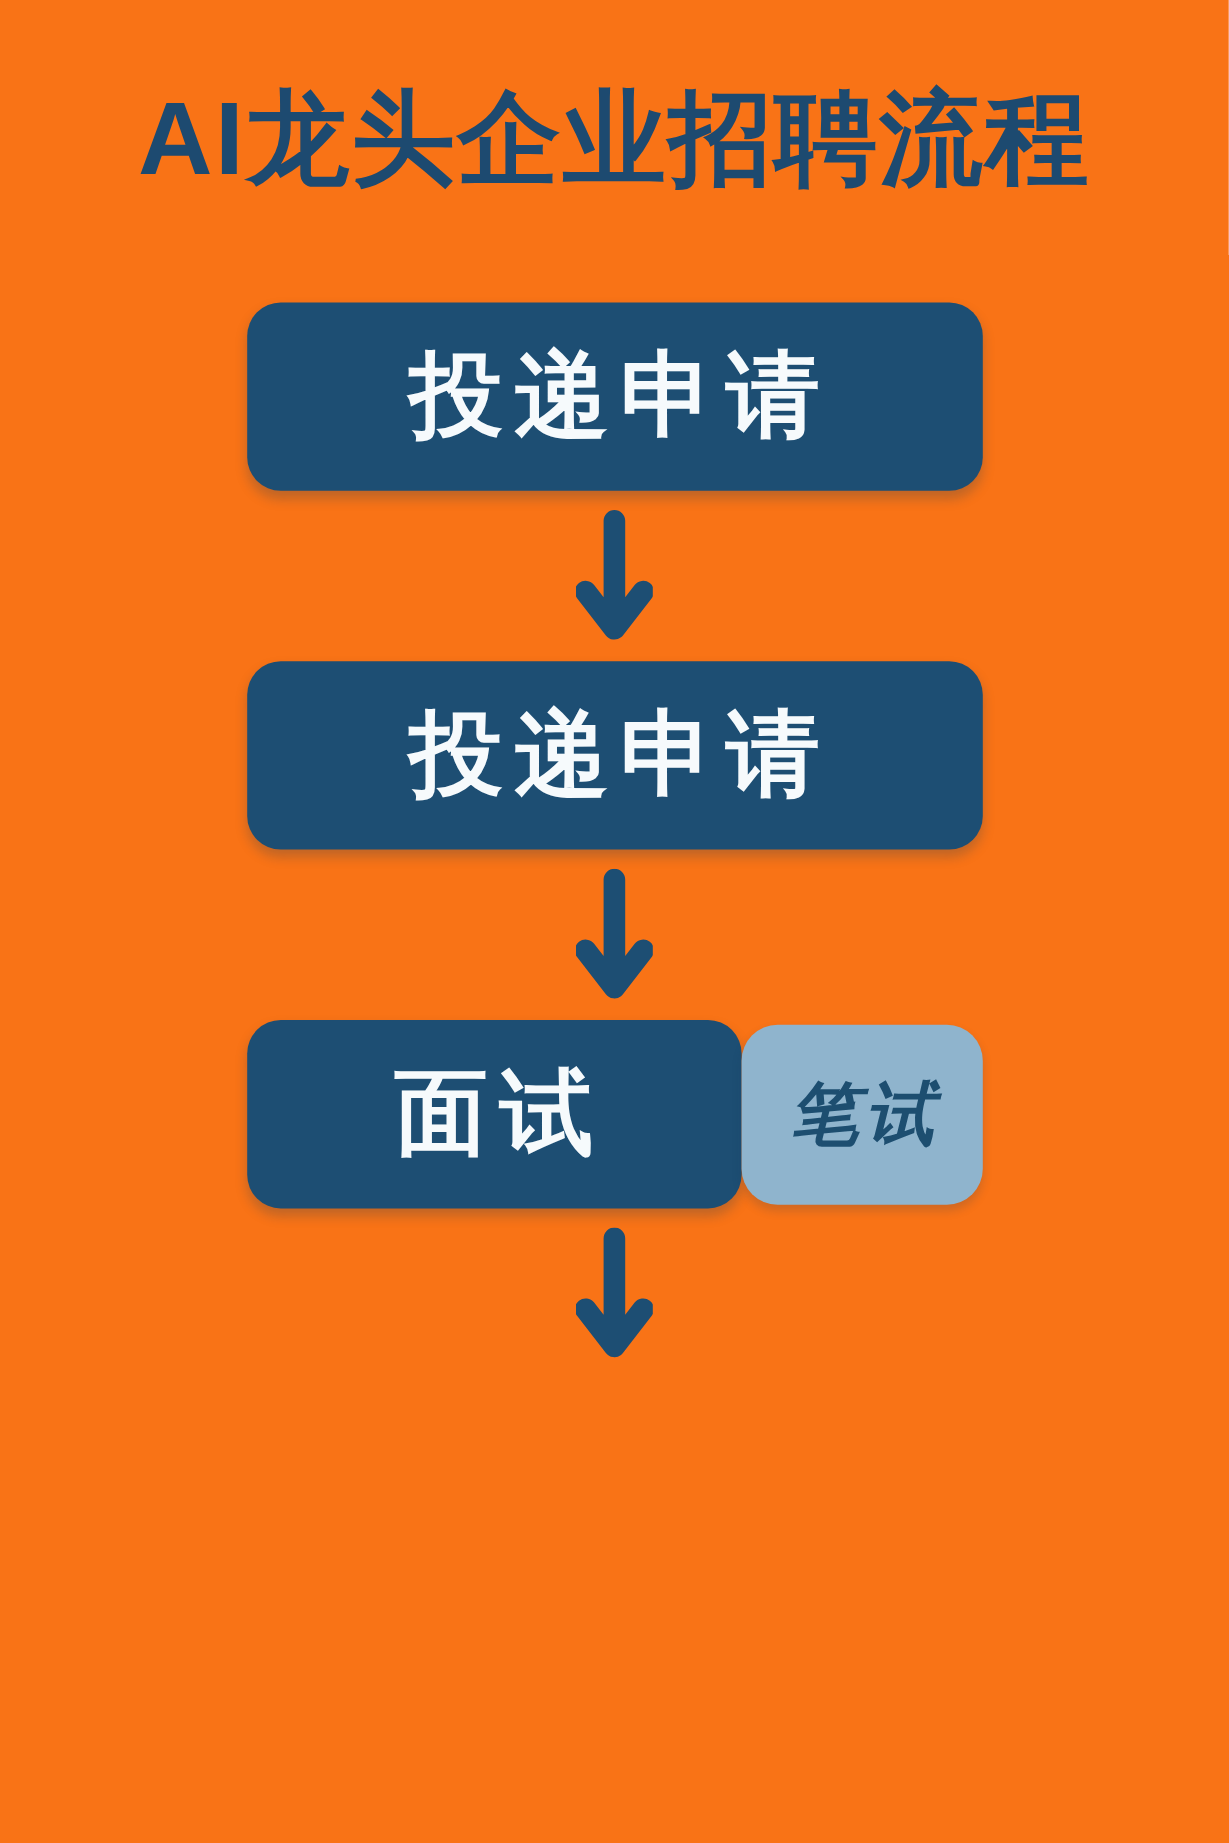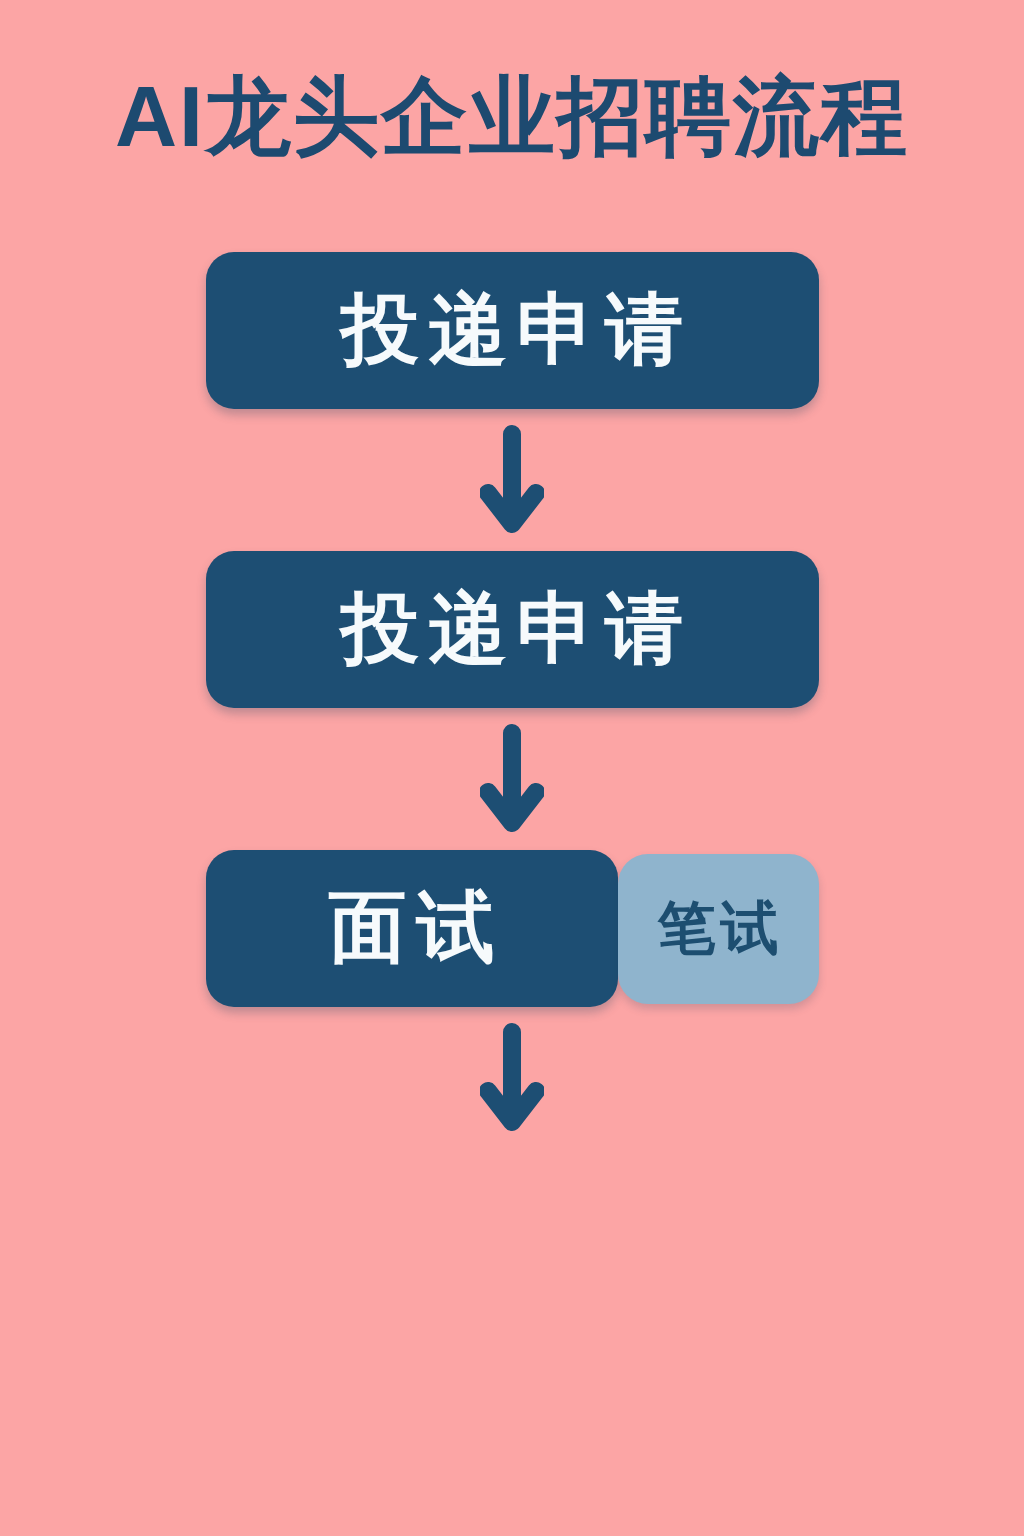--- a/index.html
+++ b/index.html
@@ -4,21 +4,21 @@
 <style>
   * { margin: 0; padding: 0; box-sizing: border-box; }
   html, body {
     width: 1024px;
     height: 1536px;
     font-family: "Liberation Sans", "DejaVu Sans", sans-serif;
   }
   .page {
     width: 1024px;
     height: 1536px;
-    background: #fca5a5;
+    background: #f97316;
     overflow: hidden;
   }
   .title {
     margin-top: 62px;
     text-align: center;
     font-size: 86px;
     font-weight: bold;
     color: #1d4a70;
     letter-spacing: 2px;
     line-height: 108px;
@@ -68,20 +68,21 @@
     display: flex;
     align-items: center;
     justify-content: center;
     color: #1d4e70;
     font-size: 58px;
     font-weight: bold;
     letter-spacing: 5px;
     padding-left: 5px;
     box-shadow: 0 5px 8px rgba(21, 58, 86, 0.18);
     white-space: nowrap;
+    font-style: italic;
   }
 </style>
 </head>
 <body>
 
 <div class="page">
 
   <div class="title">AI龙头企业招聘流程</div>
 
   <div class="flow">

